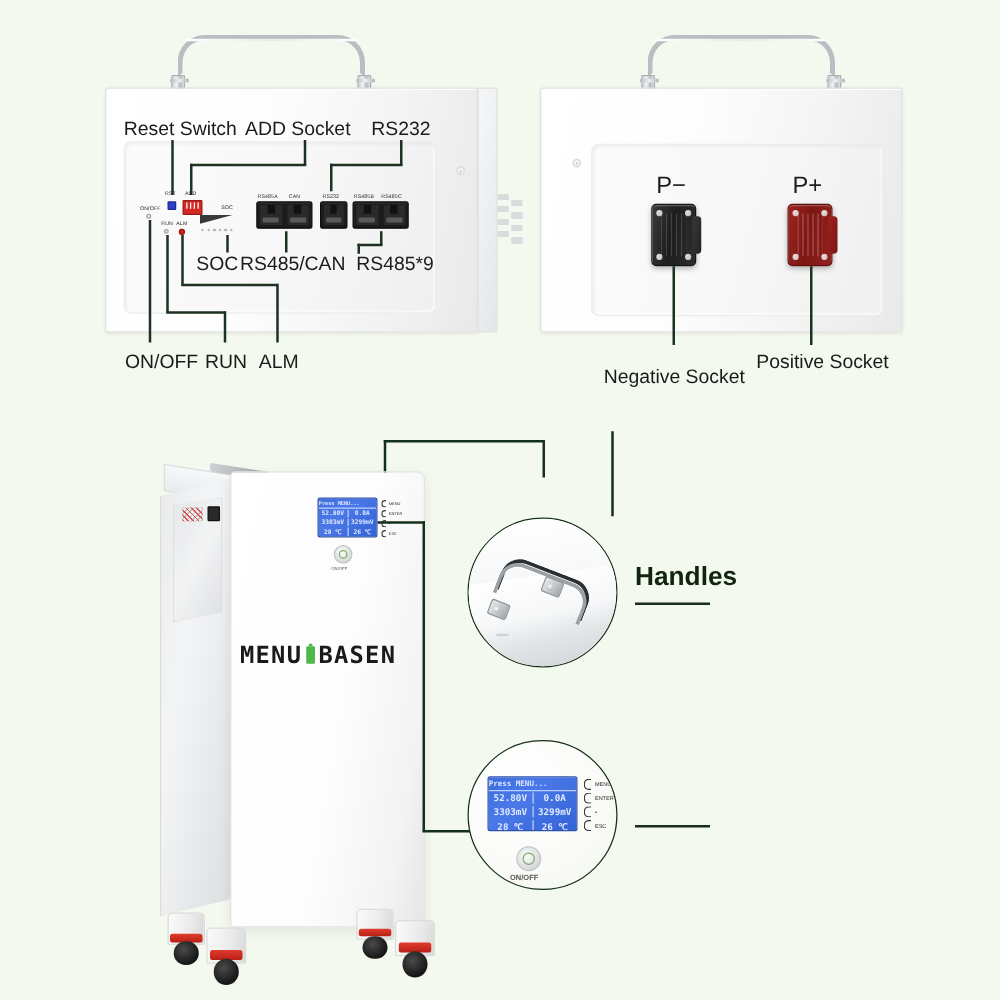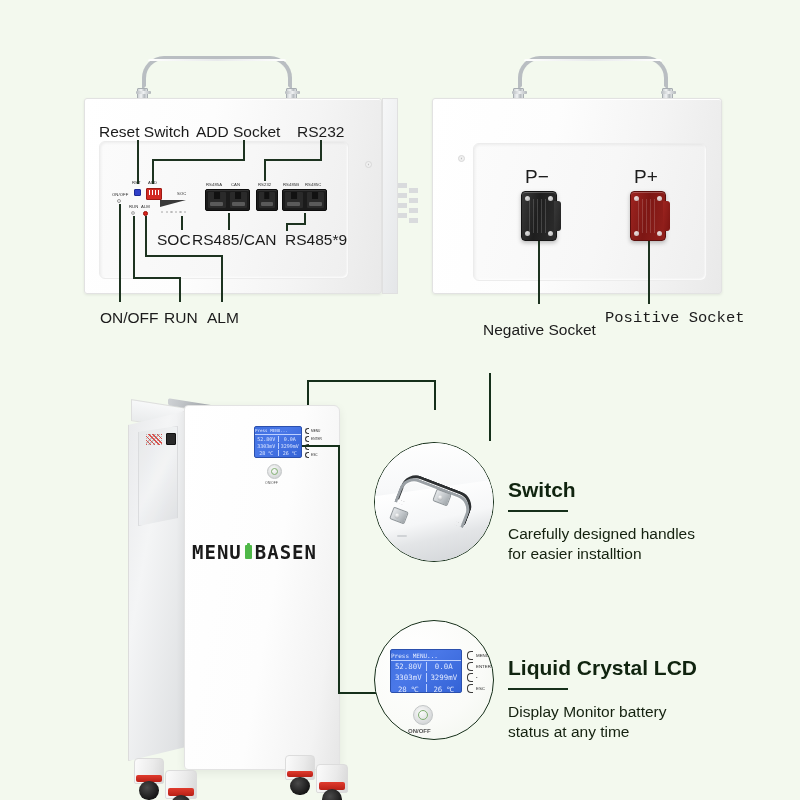--- a/index.html
+++ b/index.html
@@ -2,21 +2,21 @@
 <html><head>
 <meta charset="utf-8">
 <style>
   * { box-sizing: border-box; margin: 0; padding: 0; }
   html, body {
     width: 800px; height: 800px;
     background: #f3f9ee;
     font-family: "Liberation Sans", sans-serif;
     overflow: hidden;
   }
-  #stage { position: relative; width: 800px; height: 644px; background: #f3f9ee; margin-top: 28px; }
+  #stage { position: relative; width: 800px; height: 644px; background: #f3f9ee; }
 
   .abs { position: absolute; }
 
   
   .panel-body {
     background: linear-gradient(100deg,#ffffff 0%,#fdfdfd 40%,#f4f4f4 72%,#e9e9e9 100%);
     border: 1px solid #e2e2e2;
     border-radius: 3px;
     box-shadow: inset 0 1px 0 #fff, 0 1px 3px rgba(0,0,0,.08);
   }
@@ -142,20 +142,21 @@
   }
   .logo .batt::before{ content:""; position:absolute; top:-2.5px; left:2px;
     width:3px; height:2px; background:#4fb848; border-radius:1px 1px 0 0; }
 
   
   .lcd {
     position:absolute;
     background: linear-gradient(140deg,#3f6fe0 0%,#4a78e8 40%,#3463d6 100%);
     border:1px solid #2b50ad; border-radius:2px;
     overflow:hidden;
+    font-weight:bold;
   }
   .lcd-row { display:flex; color:#dfe8ff; font-family:"DejaVu Sans Mono", monospace; }
   .lcd-hdr { text-align:center; width:100%; border-bottom:1px solid #bcd0ff; }
   .lcd-cell { flex:1; text-align:center; }
   .lcd .sep { border-left:1px solid #bcd0ff; }
 
   .btn-onoff {
     position:absolute; border-radius:50%;
     background: radial-gradient(circle at 40% 35%, #fbfbfb, #dcdedf 60%, #c6c9ca);
     border:1px solid #c2c5c6;
@@ -382,21 +383,21 @@
     <div class="screw" style="right:3px; top:4px;"></div>
     <div class="screw" style="left:3px; bottom:4px;"></div>
     <div class="screw" style="right:3px; bottom:4px;"></div>
     <div class="term-cap" style="background:linear-gradient(100deg,#9e2420,#7b1512);"></div>
   </div>
 
   <div class="lead lead-v" style="left:538px; top:213px; height:63px;"></div>
   <div class="lead lead-v" style="left:648px; top:213px; height:63px;"></div>
 
   <div class="lbl lbl-bot" style="left:483px; top:293px;">Negative Socket</div>
-  <div class="lbl lbl-bot" style="left:605px; top:281px;font-family:Liberation Mono, monospace;">Positive Socket</div>
+  <div class="lbl lbl-bot" style="left:605px; top:281px;">Positive Socket</div>
 
   <div class="lead lead-h lead-dark" style="left:307px; top:352px; width:128px; height:2px;"></div>
   <div class="lead lead-v lead-dark" style="left:307px; top:352px; height:30px; width:2px;"></div>
   <div class="lead lead-v lead-dark" style="left:434px; top:352px; height:30px; width:2px;"></div>
 
   <div class="unit-top" style="left:131px; top:371px; width:110px; height:22px;
        transform: skewY(9deg); transform-origin: left top;"></div>
   <div class="abs" style="left:168px; top:374px; width:48px; height:7px;
        background:linear-gradient(100deg,#cfd2d5,#9ea3a7); border-radius:2px; transform:skewY(9deg);"></div>
 
@@ -481,24 +482,22 @@
     <div class="ph-surface-top"></div>
     <div class="ph-surface"></div>
     <div class="ph-handle-dark" style="left:24px; top:40px;"></div>
     <div class="ph-handle" style="left:22px; top:43px;"></div>
     <div class="ph-bracket" style="left:16px; top:66px;"></div>
     <div class="ph-bracket" style="left:59px; top:48px;"></div>
     <div class="abs" style="left:22px; top:92px; width:10px; height:2px;
          background:#d0d3d6; border-radius:1px;"></div>
   </div>
 
-  <div class="feat-title" style="left:508px; top:450px;">Switch</div>
+  <div class="feat-title" style="left:508px; top:450px;">Handles</div>
   <div class="feat-rule" style="left:508px; top:482px;"></div>
-  <div class="feat-desc" style="left:508px; top:496px; white-space:pre-line;">Carefully designed handles
-for easier installtion</div>
 
   <div class="lead lead-v lead-dark" style="left:338px; top:417px; height:248px; width:2px;"></div>
   <div class="lead lead-h lead-dark" style="left:338px; top:664px; width:44px; height:2px;"></div>
   <div class="lead lead-h lead-dark" style="left:302px; top:417px; width:38px; height:2px;"></div>
 
   <div class="feat-circle" style="left:374px; top:592px; width:120px; height:120px;">
 
     <div class="lcd" style="left:15px; top:28px; width:72px; height:44px;">
       <div class="lcd-row lcd-hdr" style="font-size:6px; padding:1.5px 0;">Press MENU...</div>
       <div class="lcd-row" style="font-size:7.4px; padding:1px 0;">
@@ -529,18 +528,15 @@
     </div>
     <div class="lcd-btn-row" style="left:92px; top:63px; gap:3px;">
       <span class="lcd-btn-c" style="width:6px;height:9px;border-width:1.4px;"></span>
       <span class="lcd-btn-t" style="font-size:4.4px;">ESC</span>
     </div>
 
     <div class="btn-onoff" style="left:38px; top:84px; width:20px; height:20px;"></div>
     <div class="btn-onoff-cap" style="left:33px; top:107px; font-size:6px; font-weight:700;">ON/OFF</div>
   </div>
 
-  <div class="feat-title" style="left:508px; top:628px;">Liquid Crystal LCD</div>
   <div class="feat-rule" style="left:508px; top:660px;"></div>
-  <div class="feat-desc" style="left:508px; top:674px; white-space:pre-line;">Display Monitor battery
-status at any time</div>
 
 </div>
 
 </body></html>

